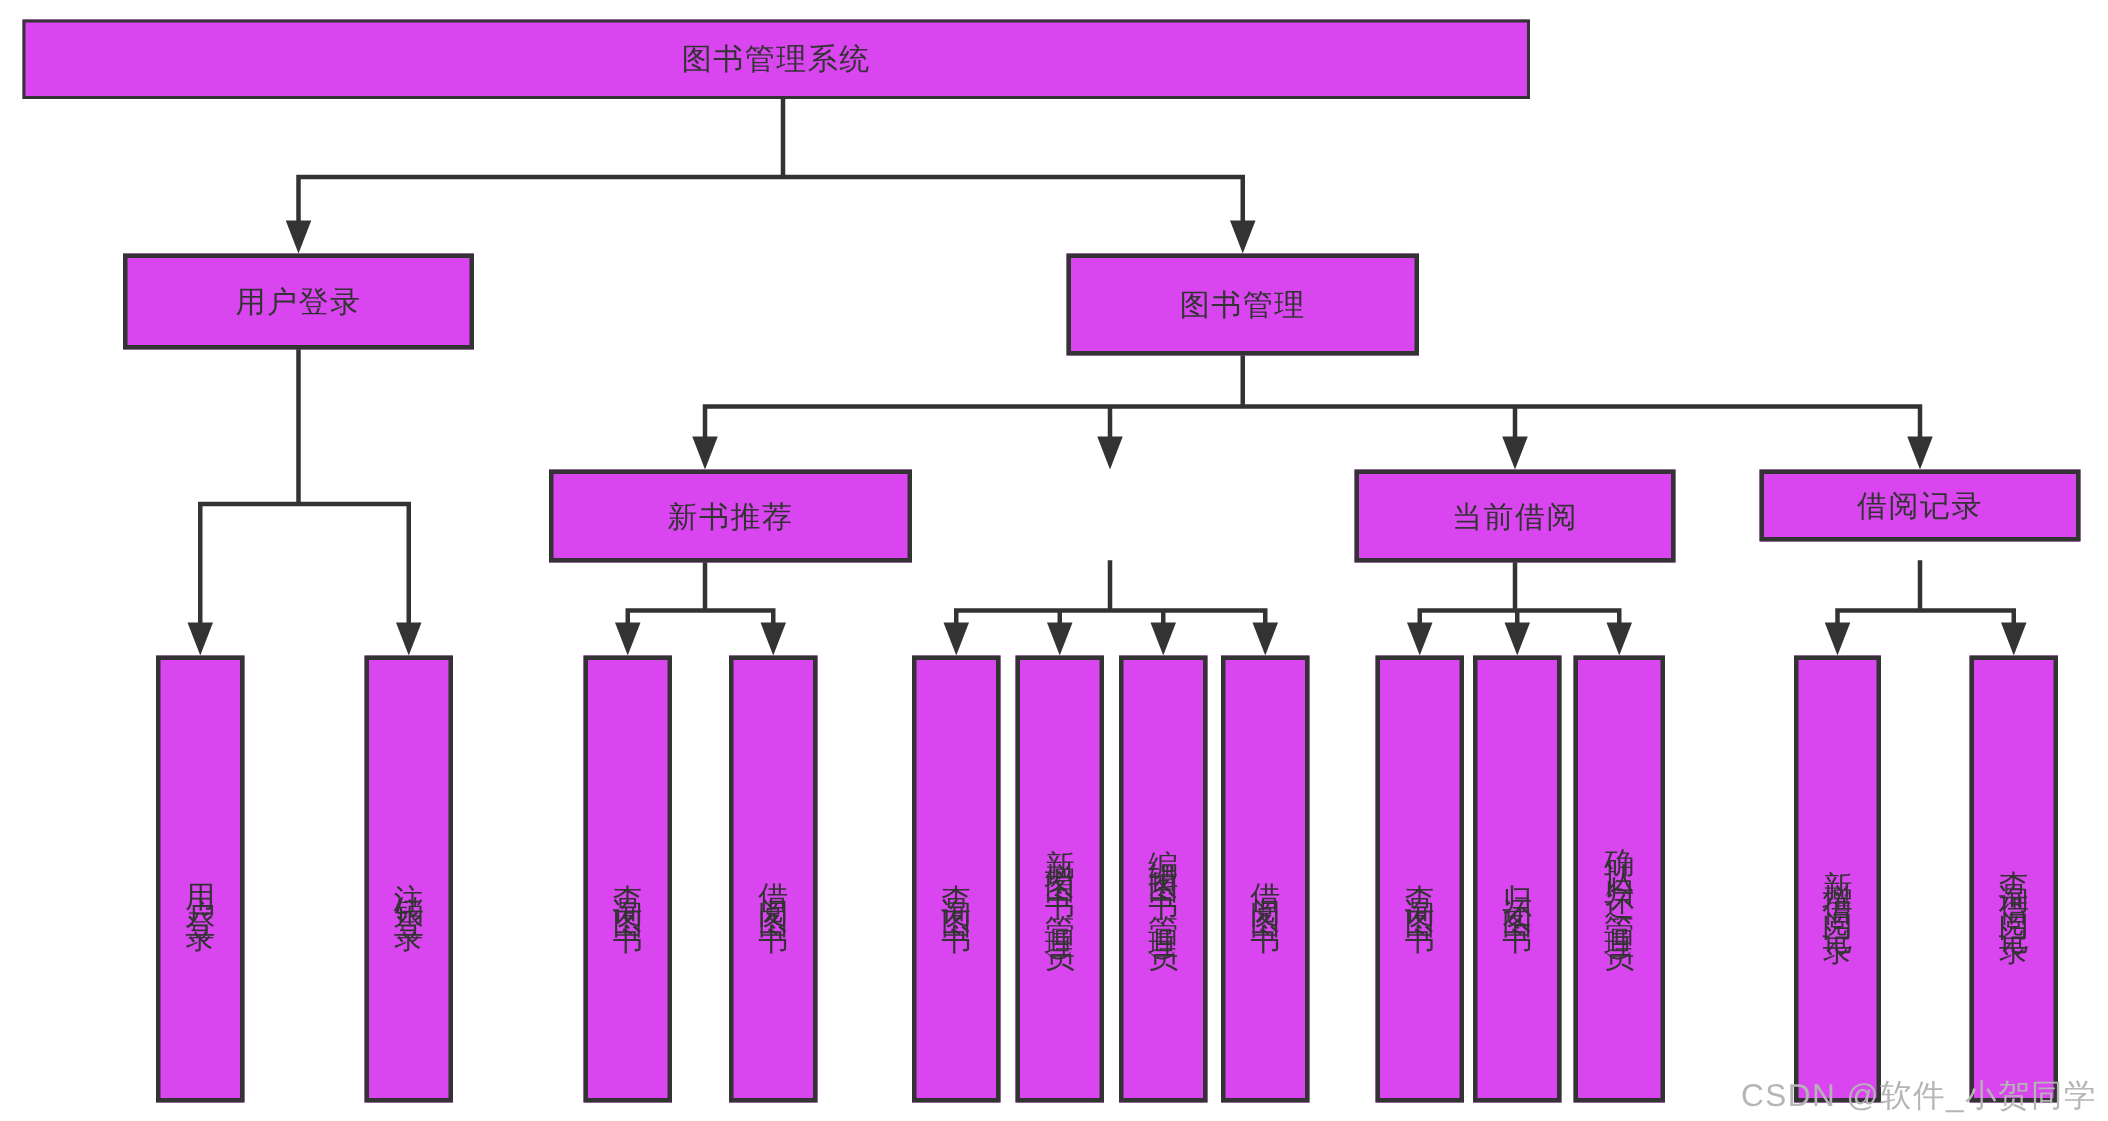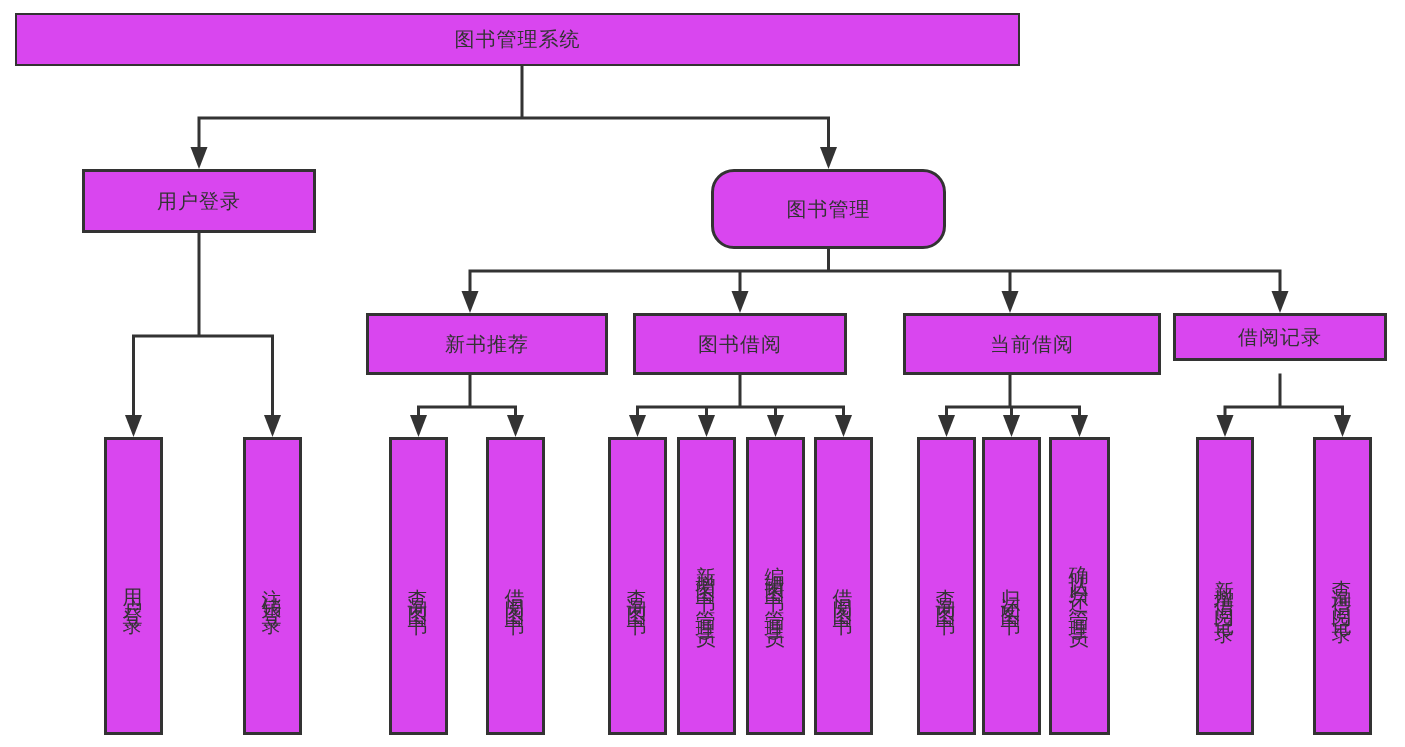--- a/index.html
+++ b/index.html
@@ -72,36 +72,34 @@
       <polygon points="835,415 852,415 843.5,437" fill="#333333" data-name="arrowhead"></polygon>
       <path d="M1010 375 V407 M946.5 407 H1079.5 M946.5 407 V419 M1011.5 407 V419 M1079.5 407 V419" fill="none" stroke="#333333" stroke-width="3" stroke-linecap="square" data-name="connector-current-borrow"></path>
       <polygon points="938,415 955,415 946.5,437" fill="#333333" data-name="arrowhead"></polygon>
       <polygon points="1003,415 1020,415 1011.5,437" fill="#333333" data-name="arrowhead"></polygon>
       <polygon points="1071,415 1088,415 1079.5,437" fill="#333333" data-name="arrowhead"></polygon>
       <path d="M1280 375 V407 M1225 407 H1342.5 M1225 407 V419 M1342.5 407 V419" fill="none" stroke="#333333" stroke-width="3" stroke-linecap="square" data-name="connector-borrow-record"></path>
       <polygon points="1216.5,415 1233.5,415 1225,437" fill="#333333" data-name="arrowhead"></polygon>
       <polygon points="1334,415 1351,415 1342.5,437" fill="#333333" data-name="arrowhead"></polygon>
     </svg>
 
+  <div class="watermark" data-name="watermark">CSDN @软件_小贺同学</div>
 <div class="node" data-name="node-root" style="left: 15px; top: 13px; width: 1005px; height: 53px;">
       <span data-name="node-label">图书管理系统</span>
     </div>
     <div class="node" data-name="node-user-login" style="left: 82px; top: 169px; width: 234px; height: 64px;">
       <span data-name="node-label">用户登录</span>
     </div>
-    <div class="node" data-name="node-book-mgmt" style="left: 711px; top: 169px; width: 235px; height: 80px; border-radius: 23px;">
+    <div class="node" data-name="node-book-mgmt" style="left: 711px; top: 169px; width: 235px; height: 68px;">
       <span data-name="node-label">图书管理</span>
     </div>
     <div class="node" data-name="node-new-book-rec" style="left: 366px; top: 313px; width: 242px; height: 62px;">
       <span data-name="node-label">新书推荐</span>
     </div>
-    <div class="node" data-name="node-book-borrow" style="left: 633px; top: 313px; width: 214px; height: 62px;">
-      <span data-name="node-label">图书借阅</span>
-    </div>
-    <div class="node" data-name="node-current-borrow" style="left: 903px; top: 313px; width: 258px; height: 62px; text-align: right;">
+    <div class="node" data-name="node-current-borrow" style="left: 903px; top: 313px; width: 214px; height: 62px; text-align: right;">
       <span data-name="node-label">当前借阅</span>
     </div>
     <div class="node" data-name="node-borrow-record" style="left: 1173px; top: 313px; width: 214px; height: 48px;">
       <span data-name="node-label">借阅记录</span>
     </div>
     <div class="node vert" data-name="node-leaf-user-login" style="left: 104px; top: 437px; width: 59px; height: 298px;">
       <span data-name="node-label">用户登录</span>
     </div>
     <div class="node vert" data-name="node-leaf-logout" style="left: 243px; top: 437px; width: 59px; height: 298px;">
       <span data-name="node-label">注销登录</span>

